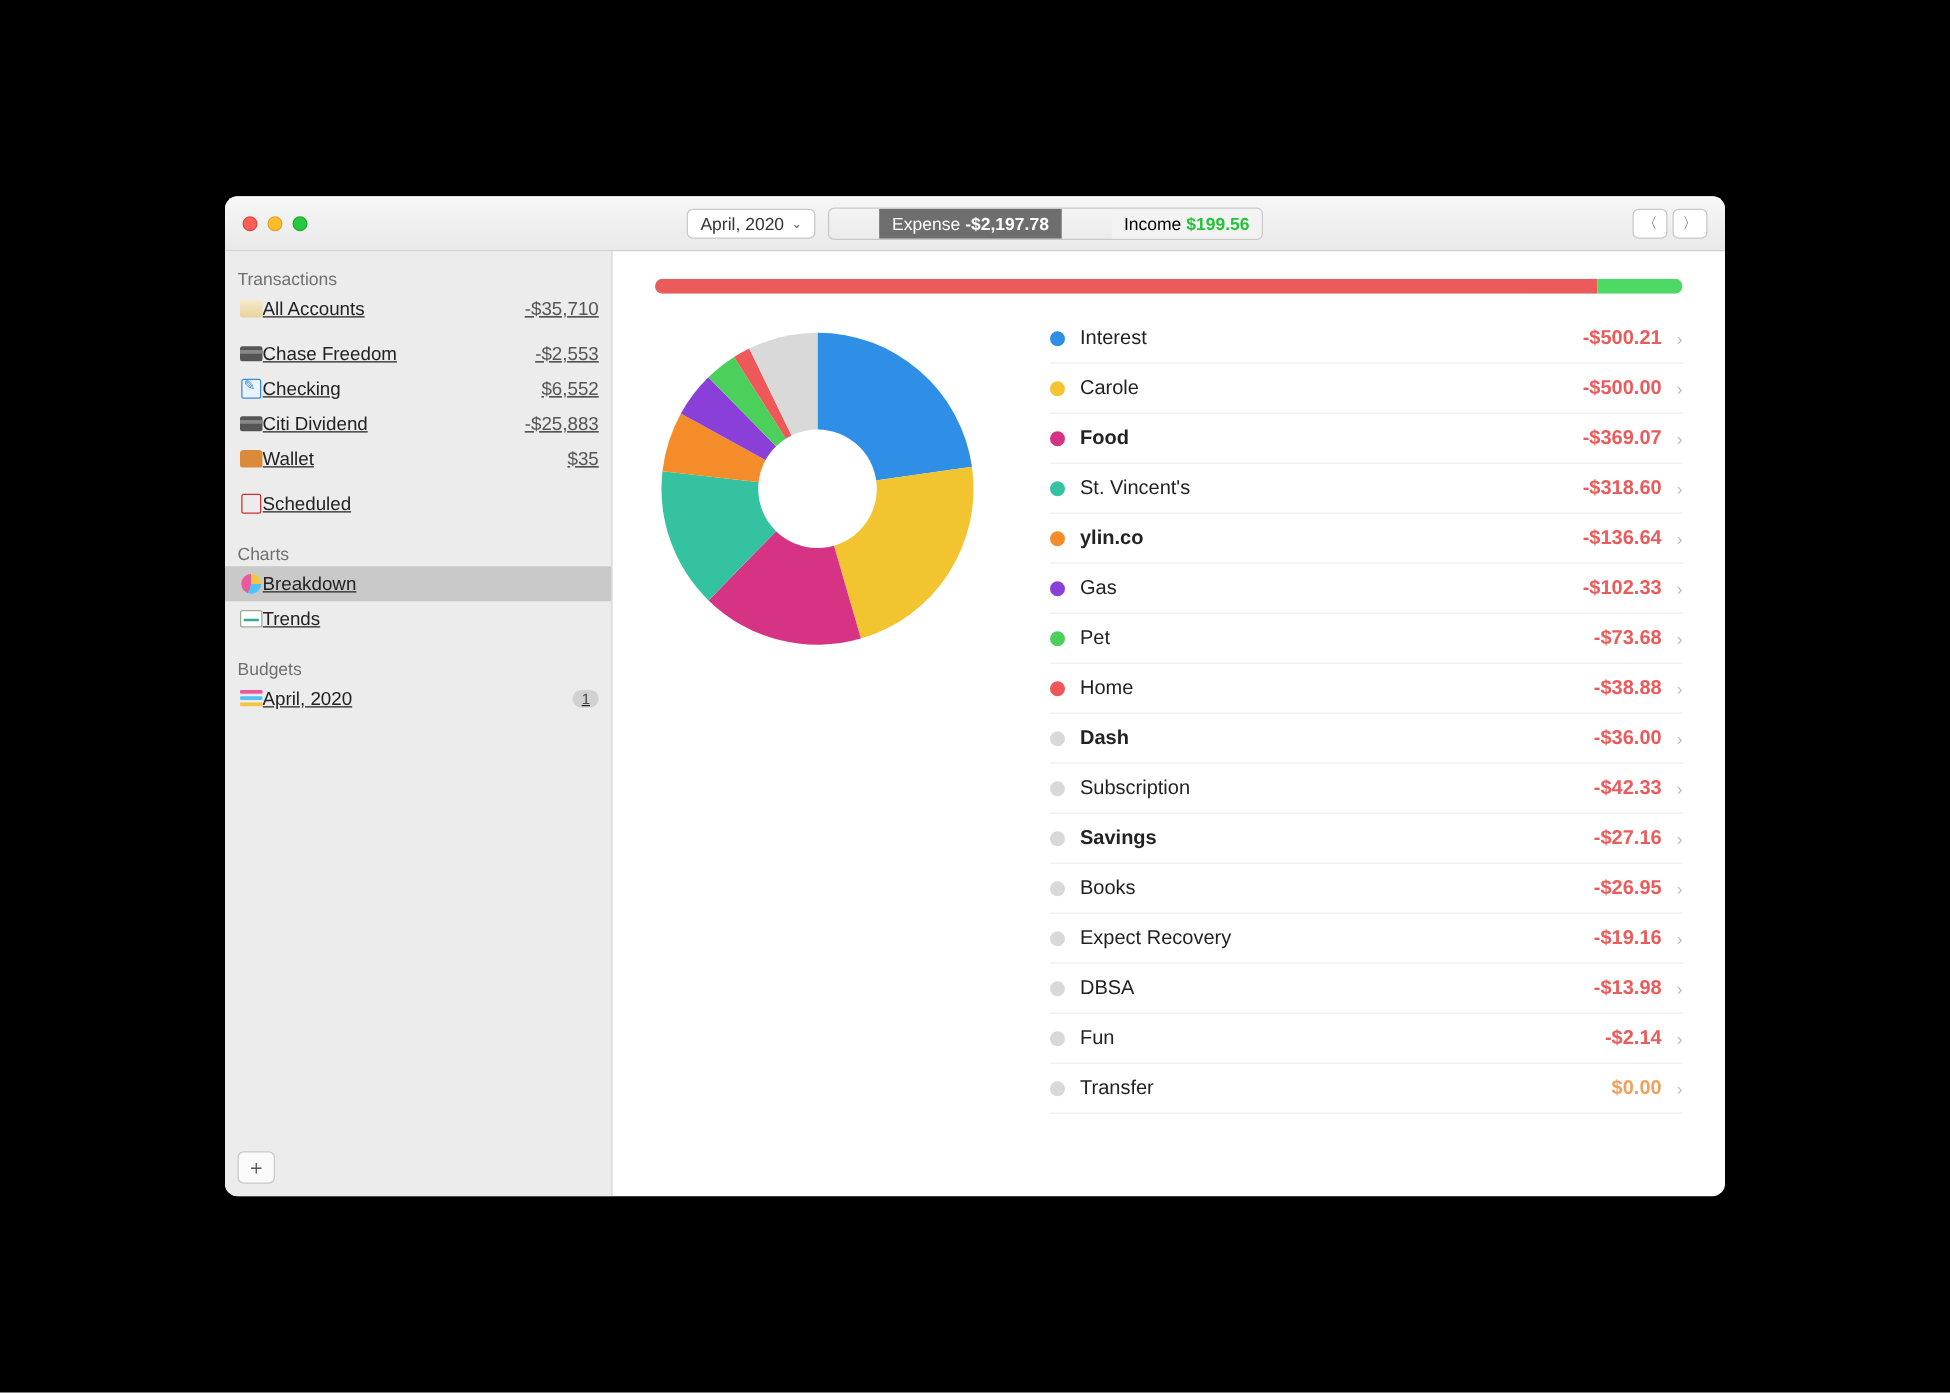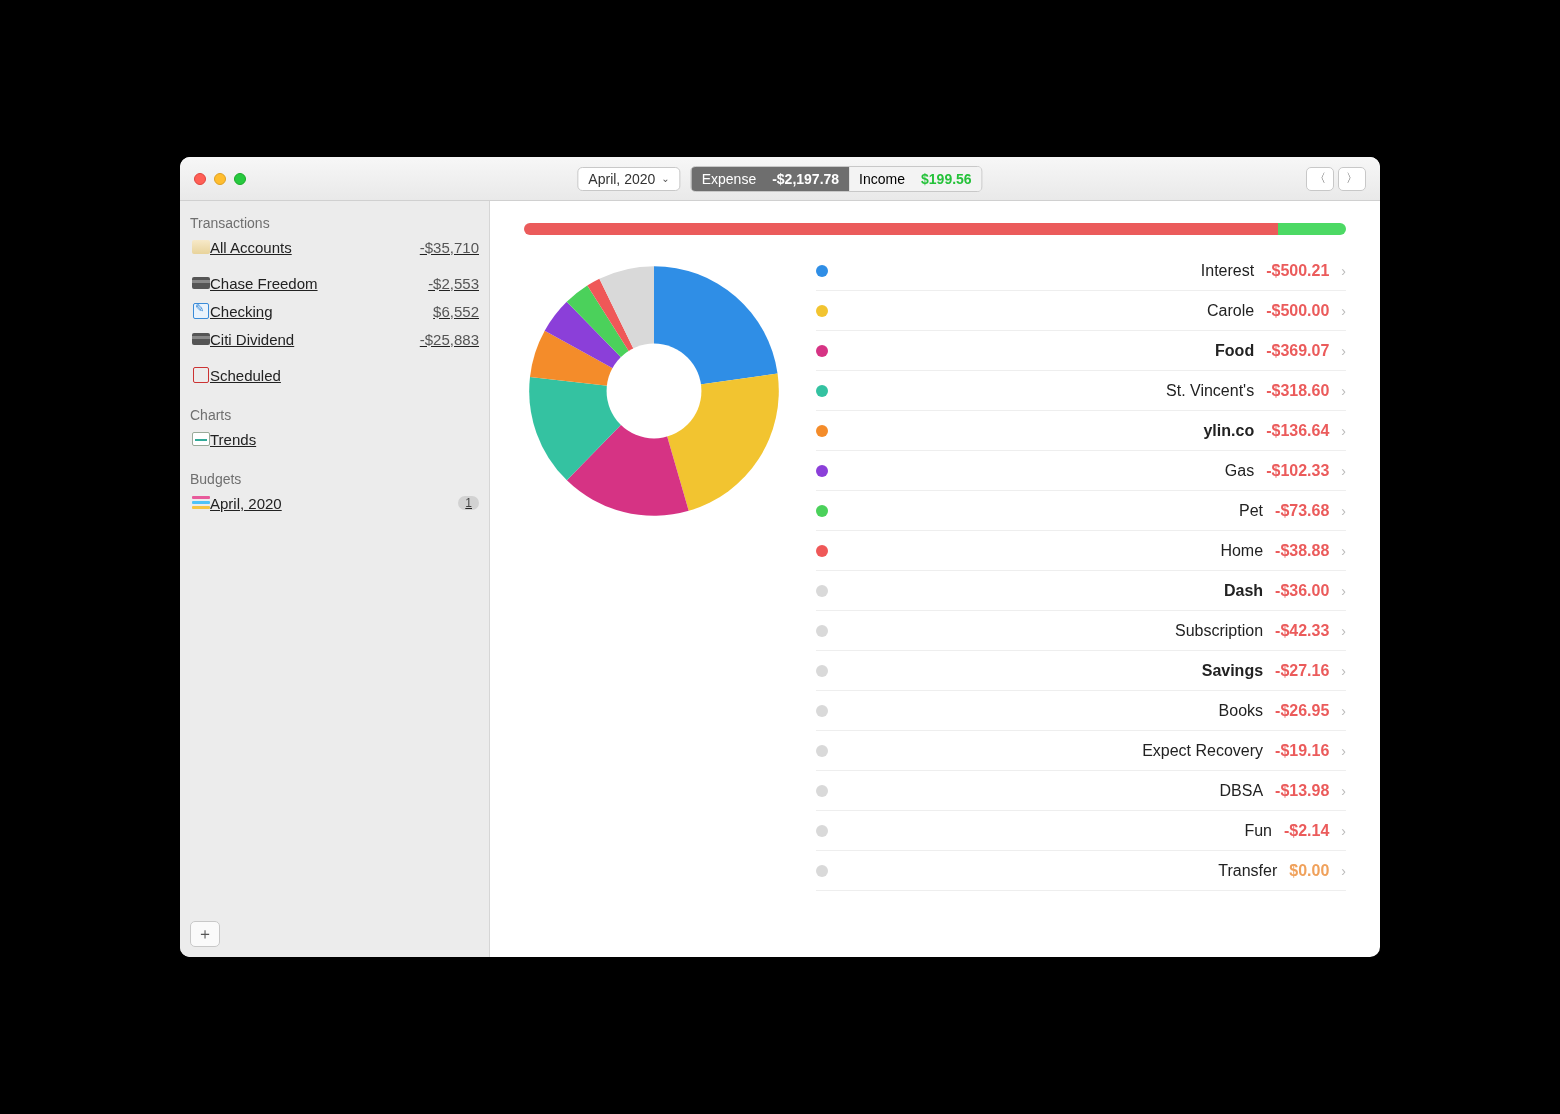--- a/index.html
+++ b/index.html
@@ -44,21 +44,21 @@
   .month-select {
     background:#fff; border:1px solid #c8c8c8; border-radius:5px;
     padding:3px 10px; font-size:14px; display:flex; align-items:center; gap:6px;
     color:#333;
   }
   .chev-down { font-size:10px; color:#555; }
   .seg {
     display:flex; border:1px solid #c8c8c8; border-radius:5px; overflow:hidden;
     font-size:14px;
   }
-  .seg .seg-btn { padding:4px 10px; display:flex; align-items:center; gap:16px; background:#f3f3f3;}
+  .seg .seg-btn { padding:4px 10px; display:flex; align-items:center; gap:4px; background:#f3f3f3;margin-left:40px;}
   .seg .seg-btn.active { background:#6e6e6e; color:#fff; }
   .seg .seg-btn .amount-exp { font-weight:700; }
   .amount-income { color:#25c23a; font-weight:700; }
   .nav-arrows { margin-left:auto; display:flex; gap:4px; }
   .nav-btn {
     width:28px; height:24px; background:#fff; border:1px solid #c8c8c8;
     border-radius:5px; display:flex; align-items:center; justify-content:center;
     font-size:12px; color:#555;
   }
 
@@ -91,21 +91,21 @@
   }
 
   .main { flex:1; overflow-y:auto; padding:22px 34px 20px 34px; }
   .bar {
     height:12px; width:100%; border-radius:6px; overflow:hidden; display:flex;
     margin-bottom:16px;
   }
   .bar .b-exp { background:#eb5b5b; }
   .bar .b-inc { background:#4cd964; }
 
-  .content-row { display:flex; gap:32px; align-items:flex-start;text-align:right; }
+  .content-row { display:flex; gap:56px; align-items:flex-start; }
   .donut-wrap { width:260px; height:260px; position:relative; flex-shrink:0; margin-top:10px; }
   .donut-wrap svg { width:100%; height:100%; }
 
   .catlist { flex:1; }
   .cat-row {
     display:flex; align-items:center; gap:12px; height:40px;
     border-bottom:1px solid #eee;
   }
   .swatch { width:12px; height:12px; border-radius:50%; flex-shrink:0;}
   .cat-name { flex:1; font-size:16px; color:#222; }
@@ -191,29 +191,42 @@
             <span class="label">Checking</span>
             <span class="val">$6,552</span>
           </div>
           <div class="side-item">
             <span class="icon">
               <span class="ic-card"></span>
             </span>
             <span class="label">Citi Dividend</span>
             <span class="val">-$25,883</span>
           </div>
+          <div class="side-item">
+            <span class="icon">
+              <span class="ic-wallet"></span>
+            </span>
+            <span class="label">Wallet</span>
+            <span class="val">$35</span>
+          </div>
           <div style="height: 8px;"></div>
           <div class="side-item">
             <span class="icon">
               <span class="ic-cal"></span>
             </span>
             <span class="label">Scheduled</span>
           </div>
           <div style="height: 12px;"></div>
           <div class="section-header">Charts</div>
+          <div class="side-item selected">
+            <span class="icon">
+              <span class="ic-pie"></span>
+            </span>
+            <span class="label">Breakdown</span>
+          </div>
           <div class="side-item">
             <span class="icon">
               <span class="ic-trend"></span>
             </span>
             <span class="label">Trends</span>
           </div>
           <div style="height: 12px;"></div>
           <div class="section-header">Budgets</div>
           <div class="side-item">
             <span class="icon">

